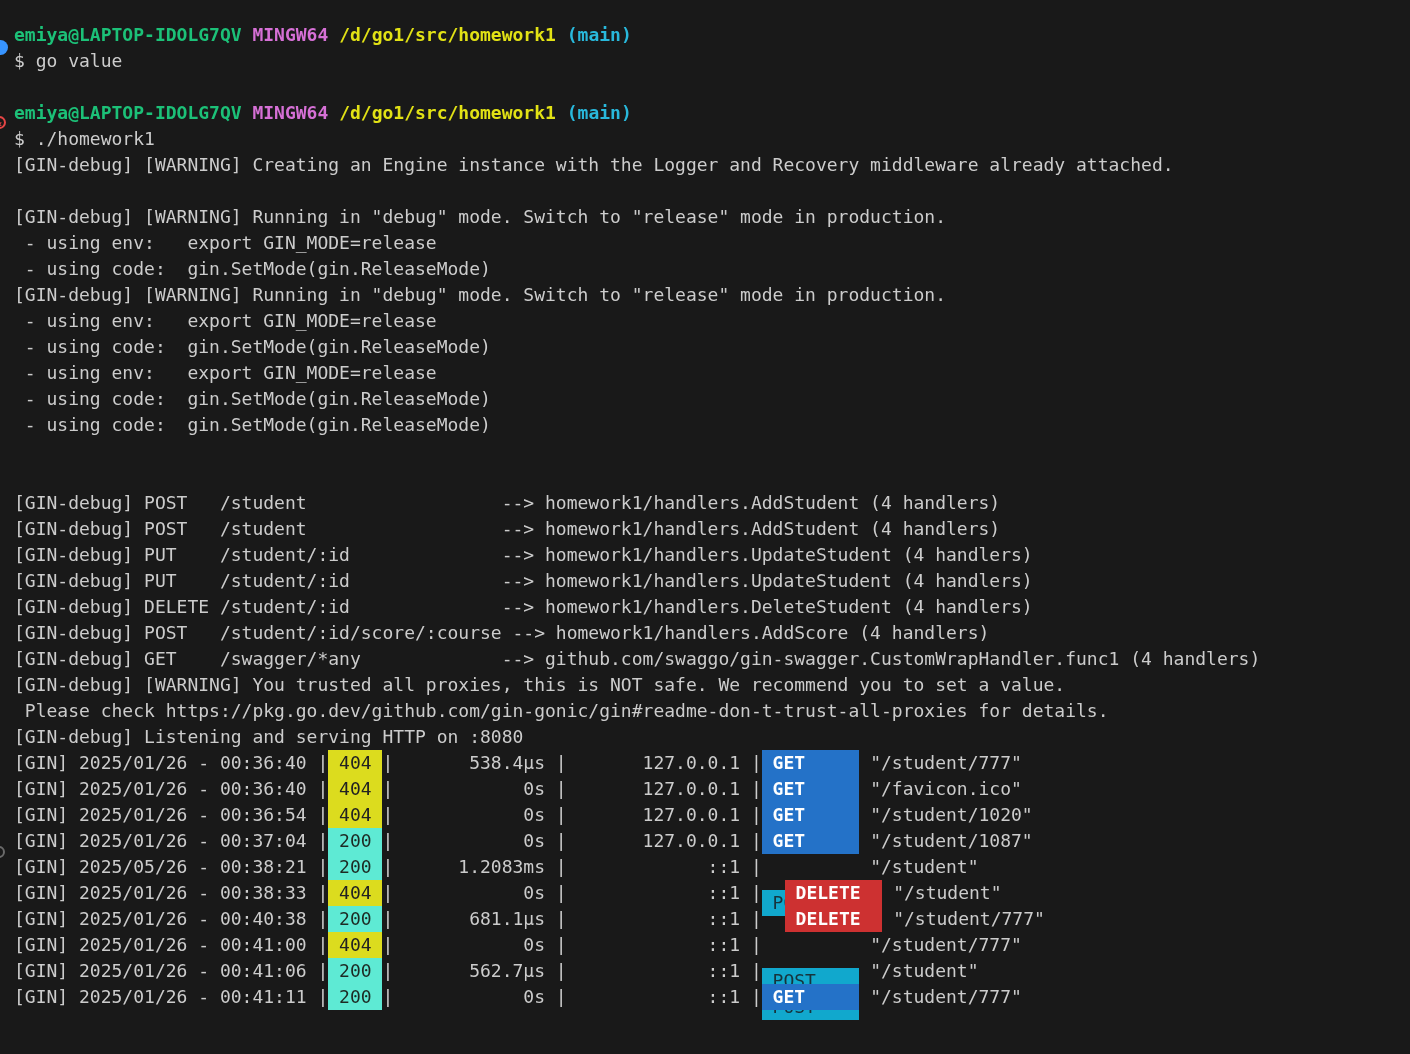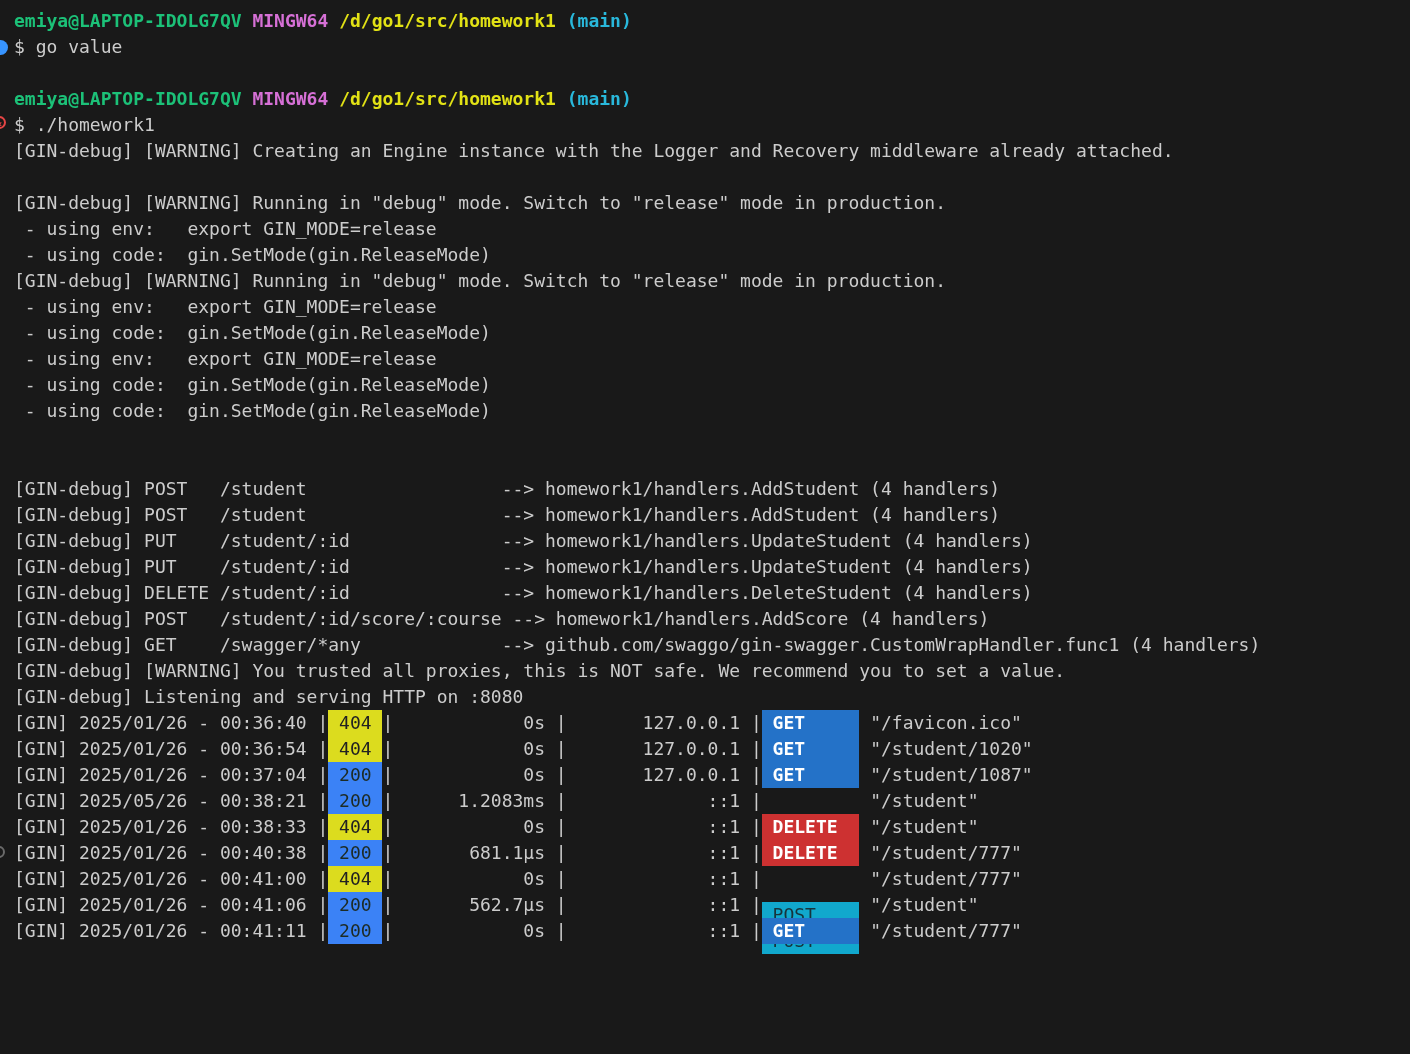--- a/index.html
+++ b/index.html
@@ -5,21 +5,21 @@
   * { box-sizing: border-box; }
   html, body {
     margin: 0; padding: 0;
     width: 1410px; height: 1054px;
     overflow: hidden;
     background: #191919;
   }
   .terminal {
     position: relative;
     width: 1188px; height: 1054px;
-    padding-top: 8px;
+    padding-top: 22px;
     font-family: "DejaVu Sans Mono", monospace;
     font-size: 18px;
     line-height: 26px;
     color: #cccccc;
   }
   .line {
     position: relative;
     white-space: pre;
     min-height: 26px;
     height: 26px;
@@ -32,24 +32,24 @@
   .cyan    { color: #29b8db; font-weight: bold; }
 
   
   .badge {
     display: inline-block;
     line-height: 26px;
     height: 26px;
     vertical-align: top;
   }
   .v404    { background: #dcdc1e; color: #222222; }
-  .v200    { background: #3b82f6; color: #1d2b24; }
+  .v200    { background: #5eead4; color: #1d2b24; }
   .vget    { background: #2472c8; color: #ffffff; font-weight: bold; }
   .vpost   { background: #11a8cd; color: #17333c; margin-top: 36px; }
-  .vdelete { background: #cd3131; color: #ffffff; font-weight: bold; }
+  .vdelete { background: #cd3131; color: #ffffff; font-weight: bold; margin-left: 23px; }
 
   
   .deco {
     position: absolute;
     border-radius: 50%;
     z-index: 2;
   }
   .deco-blue {
     left: -7px; top: 40px;
     width: 15px; height: 15px;
@@ -102,25 +102,27 @@
       <div class="line"></div>
       <div class="line"></div>
       <div class="line">[GIN-debug] POST   /student                  --&gt; homework1/handlers.AddStudent (4 handlers)</div>
       <div class="line">[GIN-debug] POST   /student                  --&gt; homework1/handlers.AddStudent (4 handlers)</div>
       <div class="line">[GIN-debug] PUT    /student/:id              --&gt; homework1/handlers.UpdateStudent (4 handlers)</div>
       <div class="line">[GIN-debug] PUT    /student/:id              --&gt; homework1/handlers.UpdateStudent (4 handlers)</div>
       <div class="line">[GIN-debug] DELETE /student/:id              --&gt; homework1/handlers.DeleteStudent (4 handlers)</div>
       <div class="line">[GIN-debug] POST   /student/:id/score/:course --&gt; homework1/handlers.AddScore (4 handlers)</div>
       <div class="line">[GIN-debug] GET    /swagger/*any             --&gt; github.com/swaggo/gin-swagger.CustomWrapHandler.func1 (4 handlers)</div>
       <div class="line">[GIN-debug] [WARNING] You trusted all proxies, this is NOT safe. We recommend you to set a value.</div>
+      <div class="line"> Please check https://pkg.go.dev/github.com/gin-gonic/gin#readme-don-t-trust-all-proxies for details.</div>
       <div class="line">[GIN-debug] Listening and serving HTTP on :8080</div>
     </div>
 
   <div>
 
+  <div class="line"><span>[GIN] 2025/01/26 - 00:36:40 |</span><span class="badge v404"> 404 </span><span>|       538.4µs |       127.0.0.1 |</span><span class="badge vget"> GET     </span><span> "/student/777"</span></div>
       <div class="line"><span>[GIN] 2025/01/26 - 00:36:40 |</span><span class="badge v404"> 404 </span><span>|            0s |       127.0.0.1 |</span><span class="badge vget"> GET     </span><span> "/favicon.ico"</span></div>
       <div class="line"><span>[GIN] 2025/01/26 - 00:36:54 |</span><span class="badge v404"> 404 </span><span>|            0s |       127.0.0.1 |</span><span class="badge vget"> GET     </span><span> "/student/1020"</span></div>
       <div class="line"><span>[GIN] 2025/01/26 - 00:37:04 |</span><span class="badge v200"> 200 </span><span>|            0s |       127.0.0.1 |</span><span class="badge vget"> GET     </span><span> "/student/1087"</span></div>
       <div class="line"><span>[GIN] 2025/05/26 - 00:38:21 |</span><span class="badge v200"> 200 </span><span>|      1.2083ms |             ::1 |</span><span class="badge vpost"> POST    </span><span> "/student"</span></div>
       <div class="line"><span>[GIN] 2025/01/26 - 00:38:33 |</span><span class="badge v404"> 404 </span><span>|            0s |             ::1 |</span><span class="badge vdelete"> DELETE  </span><span> "/student"</span></div>
       <div class="line"><span>[GIN] 2025/01/26 - 00:40:38 |</span><span class="badge v200"> 200 </span><span>|       681.1µs |             ::1 |</span><span class="badge vdelete"> DELETE  </span><span> "/student/777"</span></div>
       <div class="line"><span>[GIN] 2025/01/26 - 00:41:00 |</span><span class="badge v404"> 404 </span><span>|            0s |             ::1 |</span><span class="badge vpost"> POST    </span><span> "/student/777"</span></div>
       <div class="line"><span>[GIN] 2025/01/26 - 00:41:06 |</span><span class="badge v200"> 200 </span><span>|       562.7µs |             ::1 |</span><span class="badge vpost"> POST    </span><span> "/student"</span></div>
       <div class="line"><span>[GIN] 2025/01/26 - 00:41:11 |</span><span class="badge v200"> 200 </span><span>|            0s |             ::1 |</span><span class="badge vget"> GET     </span><span> "/student/777"</span></div>
     </div>

